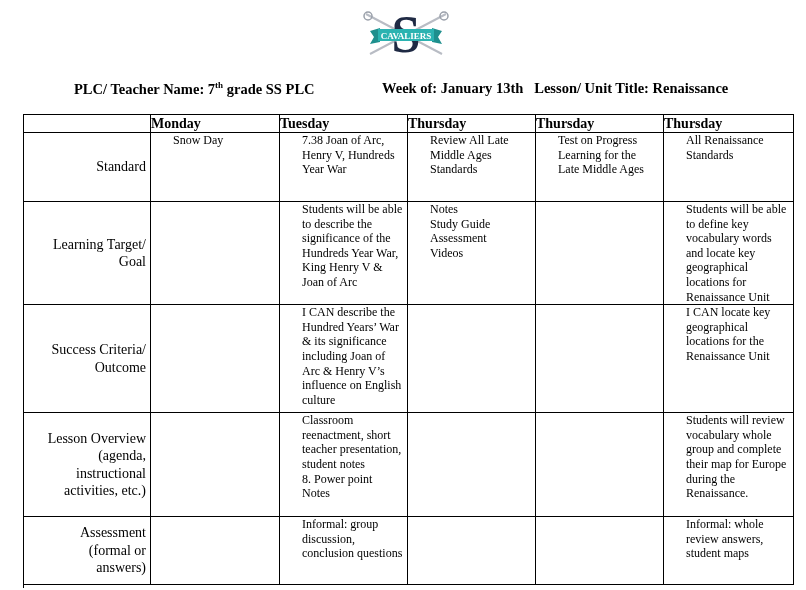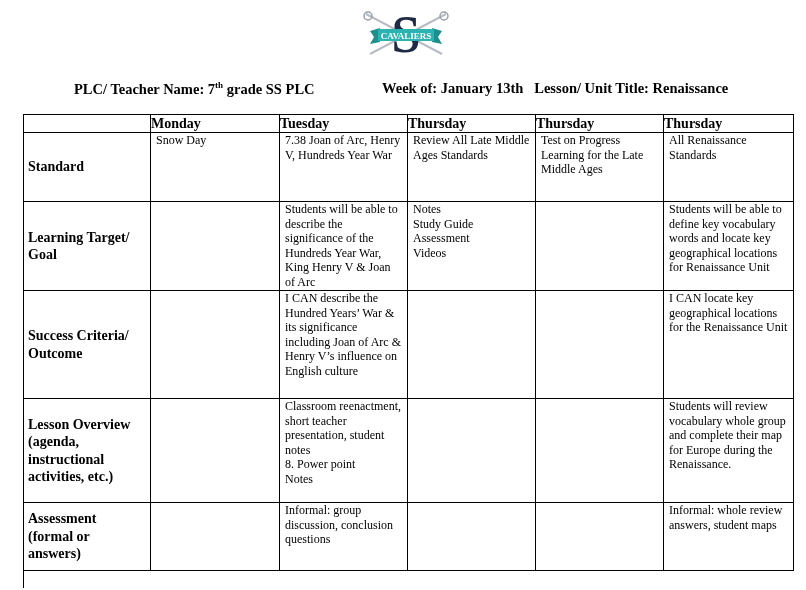--- a/index.html
+++ b/index.html
@@ -15,29 +15,29 @@
     white-space: nowrap;
   }
   .header-line .week { position: absolute; left: 308px; top: 0; white-space: nowrap; }
   .header-line sup { font-size: 9px; }
   table.plan {
     position: absolute; left: 23px; top: 114px;
     border-collapse: collapse; table-layout: fixed;
     width: 770px;
   }
   table.plan td, table.plan th {
-    border: 1px solid #000; vertical-align: top; padding: 0 4px 0 5px;
+    border: 1px solid #000; vertical-align: top; padding: 0 4px 0 22px;
     font-size: 12px; line-height: 14.6px; font-weight: normal;
   }
   table.plan th.day {
     font-weight: bold; font-size: 14px; text-align: left; vertical-align: middle;
     height: 17px; padding: 0; line-height: 16px;
   }
   table.plan th.rowhead {
-    font-weight: bold; font-size: 14px; text-align: left; vertical-align: middle;
+    font-weight: normal; font-size: 14px; text-align: right; vertical-align: middle;
     line-height: 17.5px; padding: 0 4px;
   }
   .cell-line { display: block; }
   .left-margin-line {
     position: absolute; left: 23px; top: 570px; width: 1px; height: 18px; background: #000;
   }
 </style>
 </head>
 <body>
 

